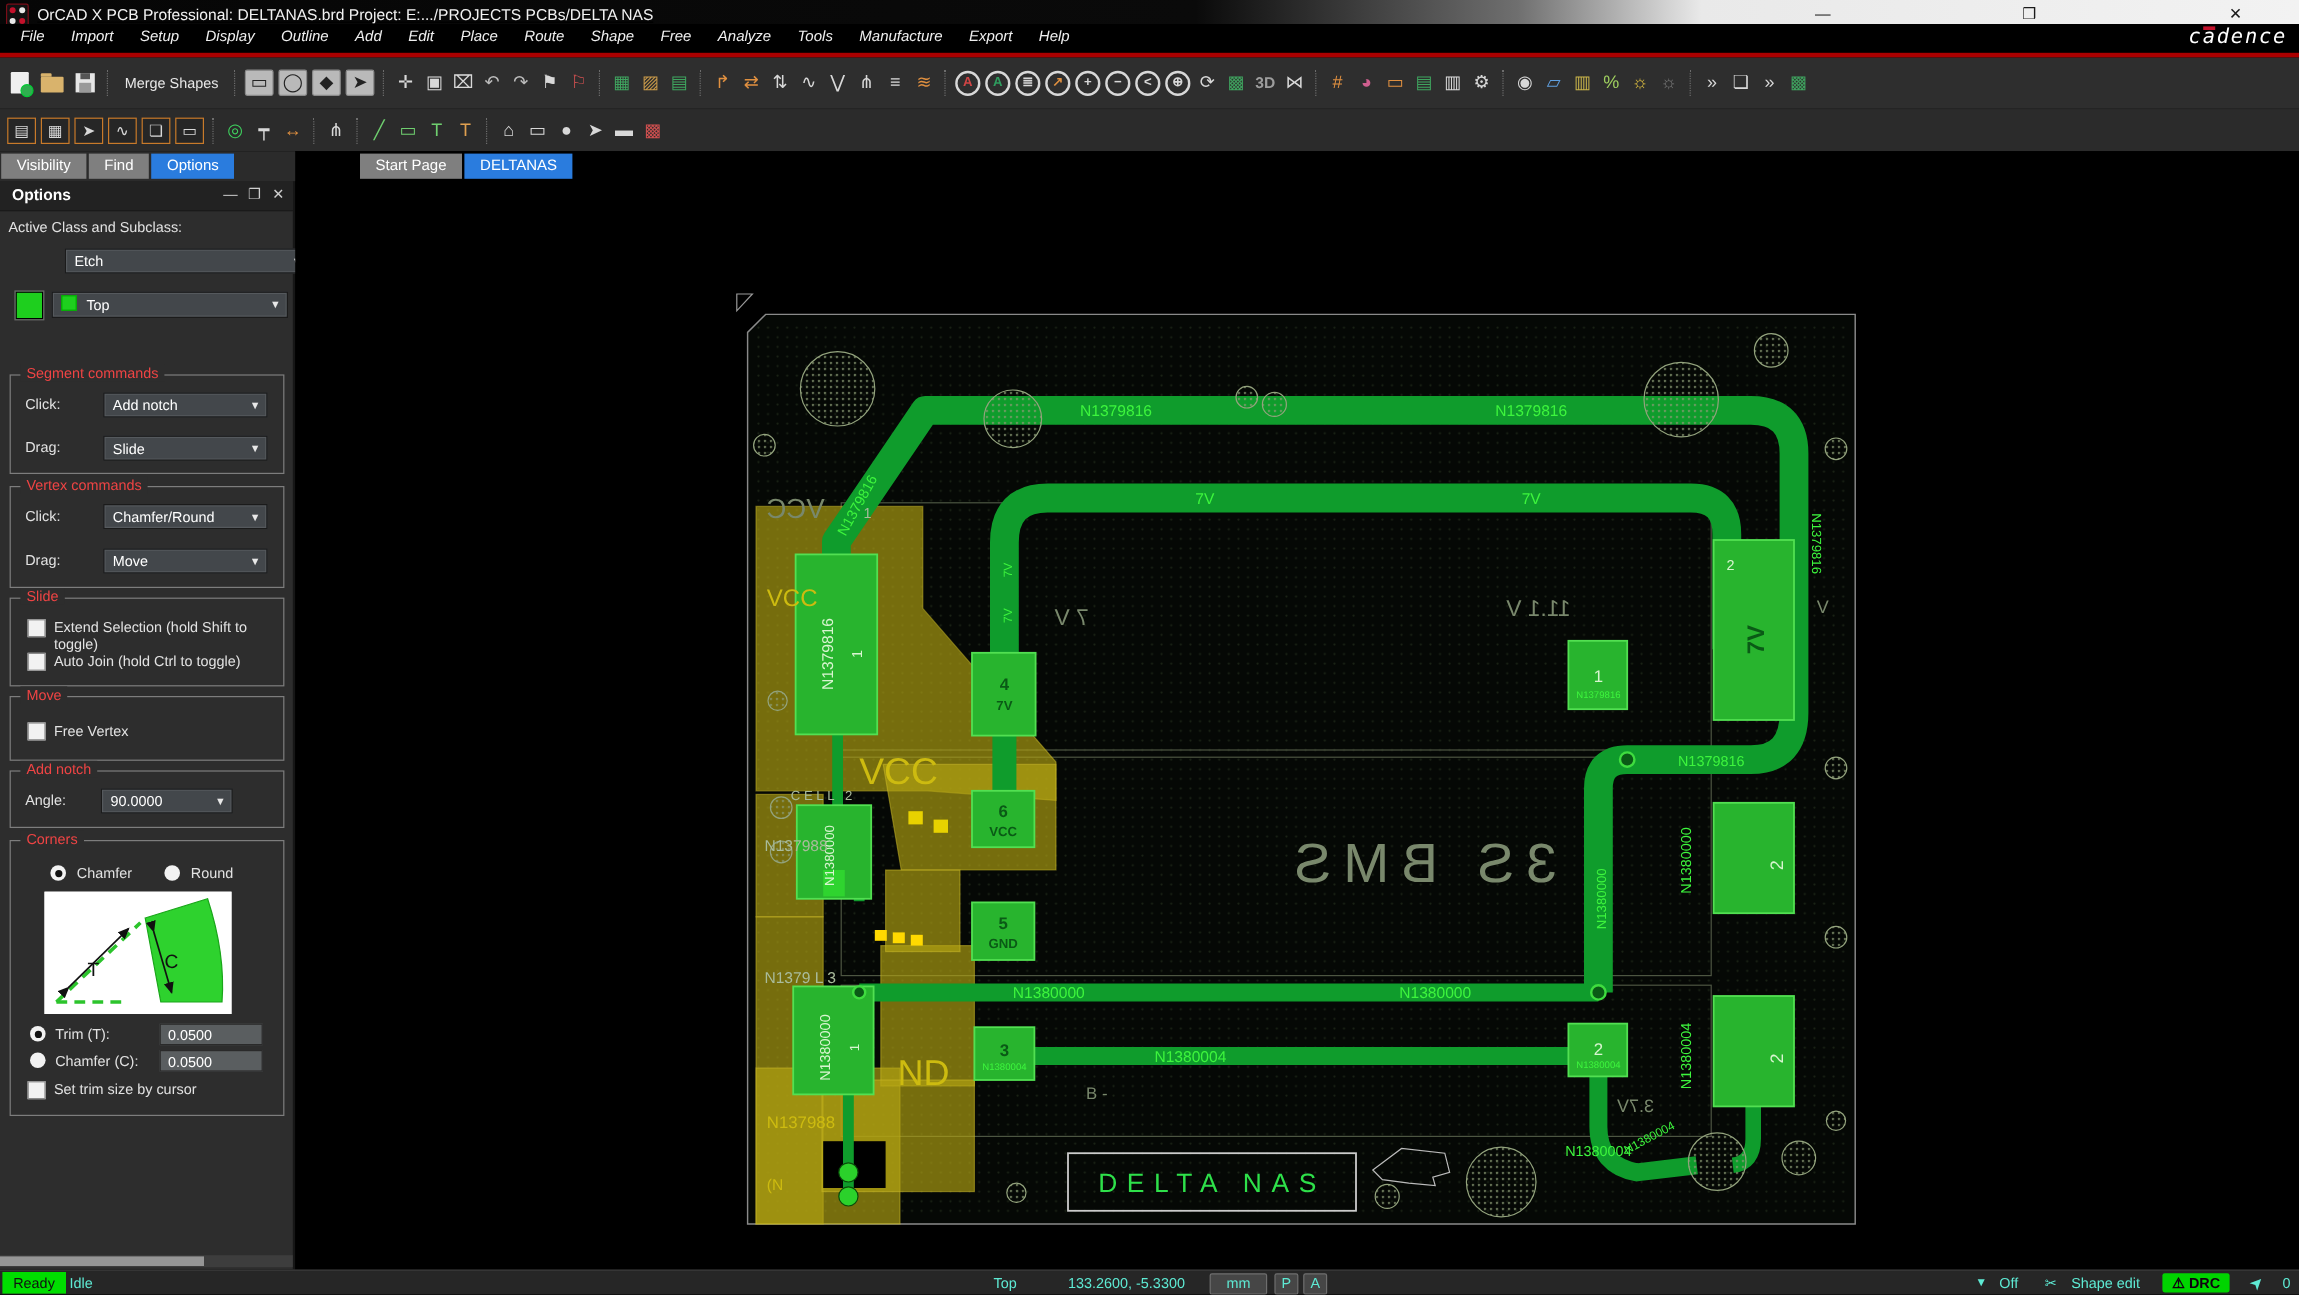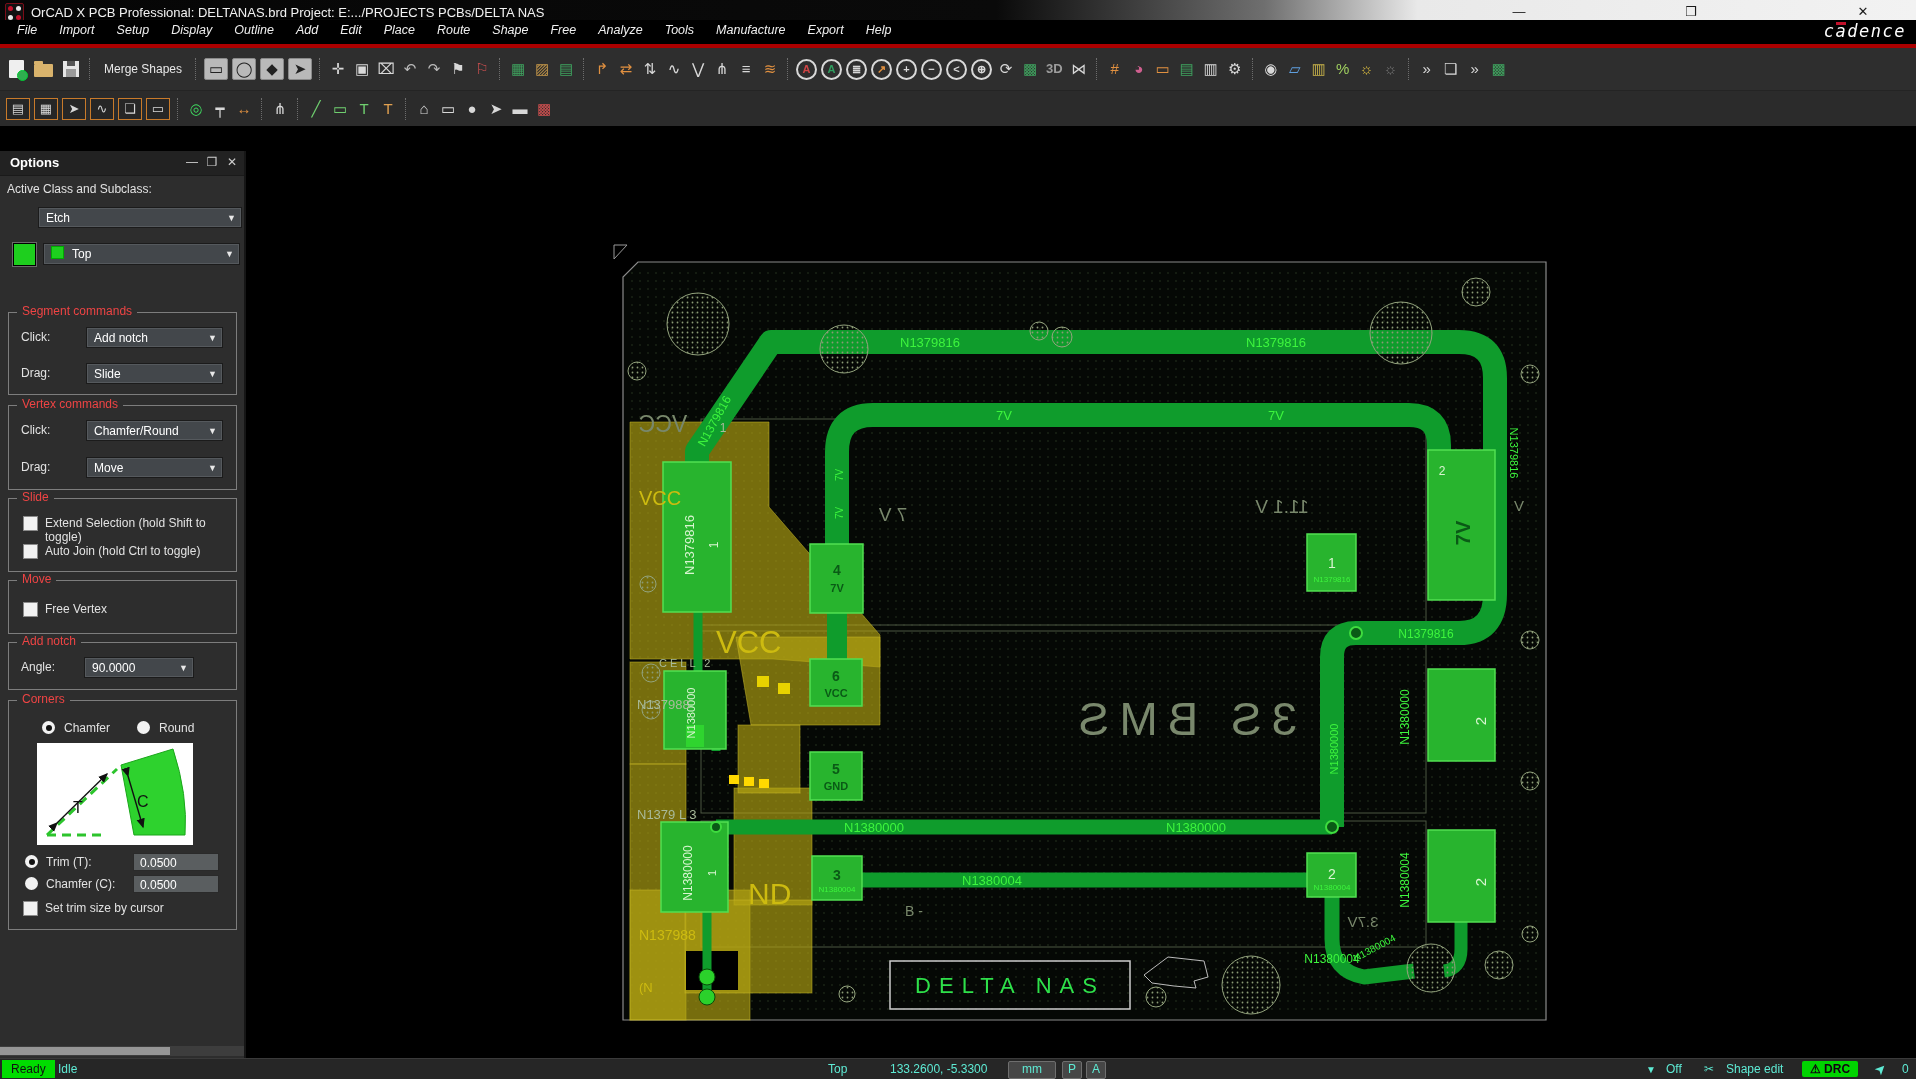--- a/index.html
+++ b/index.html
@@ -223,32 +223,37 @@
       <div class="tb-group">
         <span class="tb-icon">⌂</span>
         <span class="tb-icon">▭</span>
         <span class="tb-icon">●</span>
         <span class="tb-icon">➤</span>
         <span class="tb-icon">▬</span>
         <span class="tb-icon" style="color: rgb(208, 80, 80);">▩</span>
       </div>
     </div>
 
+  <div id="tabrow">
+    <div class="left-bg"></div>
+    <div id="paneltabs"><span class="ptab">Visibility</span><span class="ptab">Find</span><span class="ptab active">Options</span></div>
+    <div id="doctabs"><span class="ptab">Start Page</span><span class="ptab active">DELTANAS</span></div>
+  </div>
 
   <div id="panel">
     <div id="panel-header">
       <span id="panel-title">Options</span>
       <span class="ph-btn" style="right:44px">—</span>
       <span class="ph-btn" style="right:24px">❐</span>
       <span class="ph-btn" style="right:4px">✕</span>
     </div>
 
     <span class="plabel" style="left:7px;top:31px">Active Class and Subclass:</span>
 
-    <div class="dd" style="left:38px;top:56px;width:204px">
+    <div class="dd" style="left:54px;top:56px;width:204px">
       <span>Etch</span><span class="arr">▼</span>
     </div>
 
     <div class="swatch" style="left:13px;top:92px"></div>
     <div class="dd" style="left:43px;top:92px;width:197px;height:22px">
       <span class="swatch-sm"></span><span>Top</span><span class="arr">▼</span>
     </div>
 
     <div class="grp" style="top:161px;height:83px">
       <span class="grp-title">Segment commands</span>

